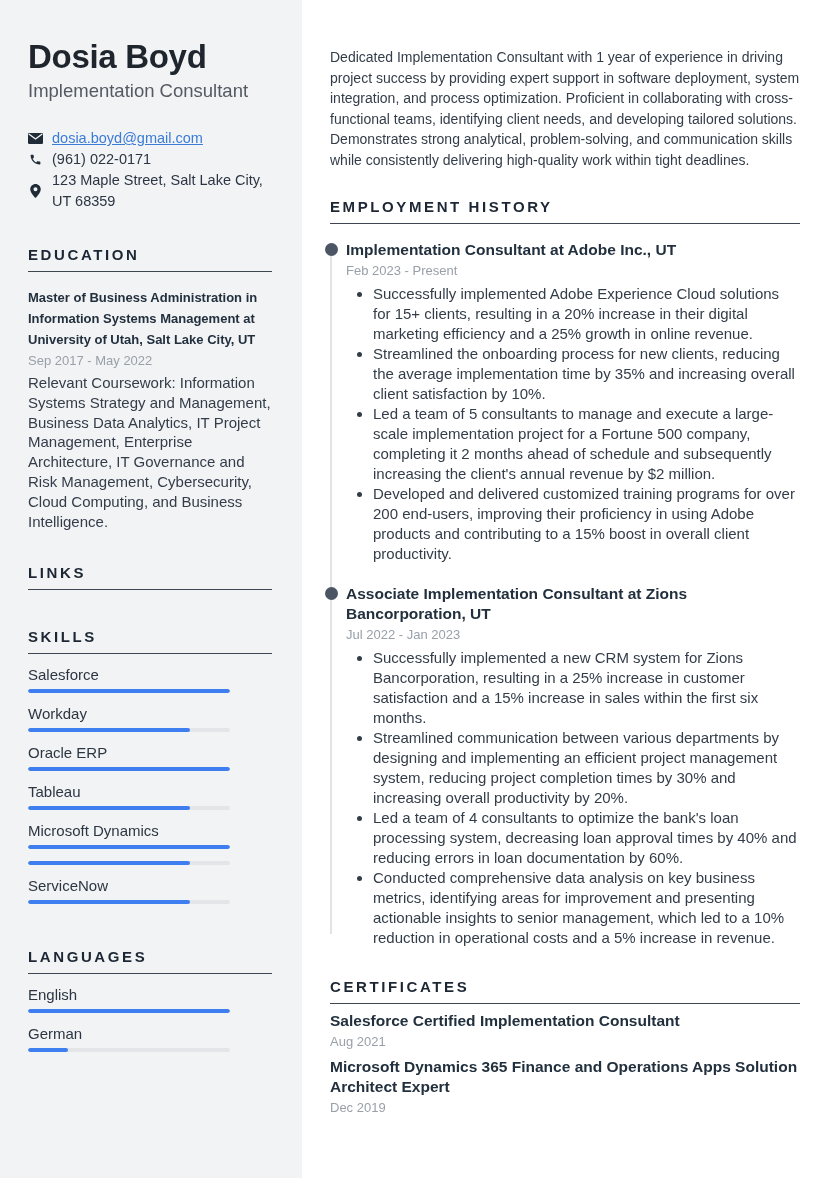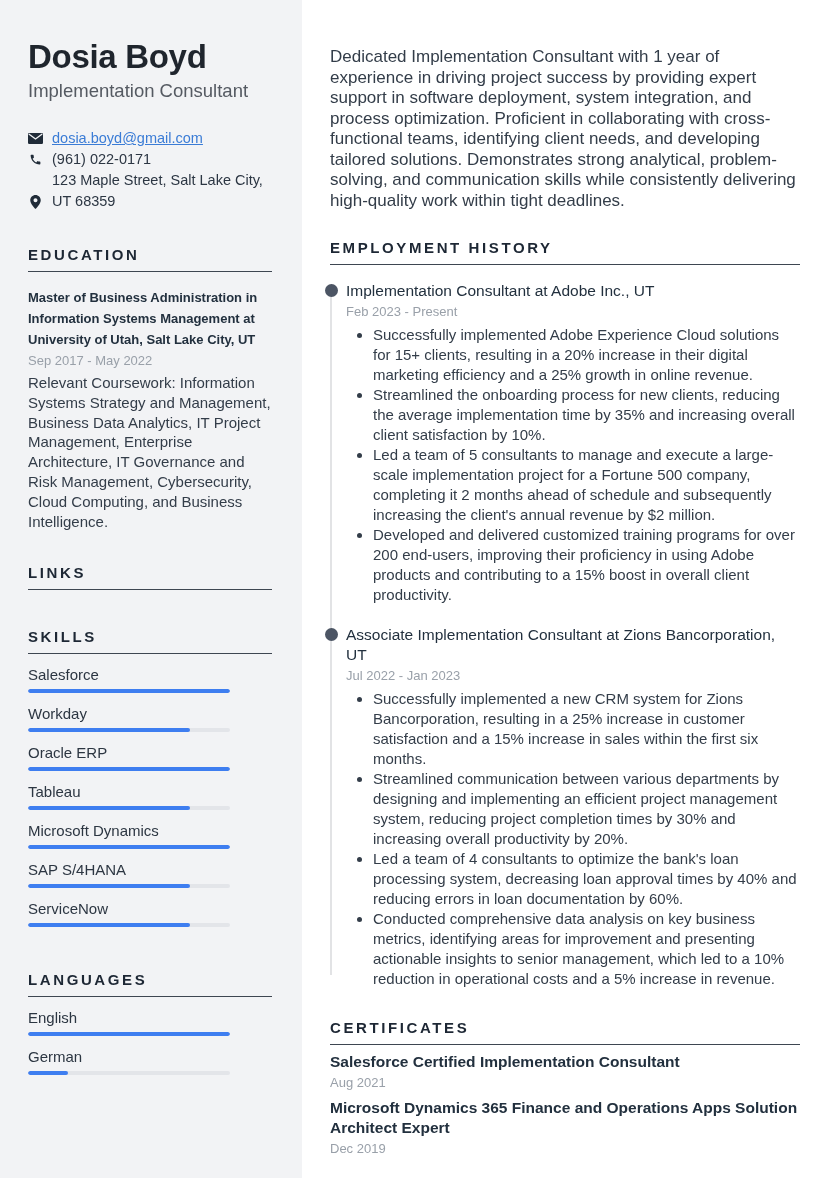--- a/index.html
+++ b/index.html
@@ -19,21 +19,21 @@
   }
   .name {
     font-size:33px; font-weight:700; color:#1f252d;
     line-height:1.15; letter-spacing:-0.3px;
   }
   .job-title {
     font-size:18.5px; color:#555a62; line-height:1.25; margin-top:3px;
   }
   .contact { margin-top:26px; }
   .contact-row {
-    display:flex; align-items:flex-end;
+    display:flex; align-items:center;
     font-size:14.5px; line-height:21px; color:#2c3643;
   }
   .contact-row .cicon { width:15px; min-width:15px; height:21px; margin-right:9px;
     display:flex; align-items:center; justify-content:center; }
   .cicon svg { display:block; }
   a.blue-link { color:#3b7cd6; text-decoration:underline; }
 
   .sec { }
   .sec-h {
     font-size:15px; font-weight:700; color:#1d2734;
@@ -63,35 +63,35 @@
   .bar-fill { height:100%; background:#3e7ef0; border-radius:2px; }
 
   .lang-sec { margin-top:44px; }
 
   
   .main {
     flex:1;
     background:#ffffff;
     padding:34px 33px 0 28px;
   }
-  .profile-text { margin-top:13px; font-size:17px; line-height:20.5px; color:#333d49; }
+  .profile-text { margin-top:13px; font-size:14px; line-height:20.5px; color:#333d49; }
 
   .emp-sec { margin-top:28px; }
   .timeline { position:relative; margin-top:16px; padding-left:16px; }
   .timeline::before {
     content:""; position:absolute; left:0; top:4px; bottom:14px;
     width:2px; background:#e2e3e5;
   }
   .job { position:relative; }
   .job + .job { margin-top:20px; }
   .job::before {
     content:""; position:absolute; left:-21.5px; top:3px;
     width:13px; height:13px; border-radius:50%; background:#4c5564;
   }
-  .job-h { font-size:15.5px; font-weight:400; color:#22303e; line-height:20px; }
+  .job-h { font-size:15.5px; font-weight:700; color:#22303e; line-height:20px; }
   .job-date { font-size:13px; color:#99a0a9; line-height:16px; margin:3px 0 5px; }
   .job ul { margin:0 0 10px 0; padding-left:27px; list-style:disc outside; }
   .job li { font-size:15px; line-height:20px; color:#333d49; }
   .job li::marker { color:#333d49; }
 
   .cert-sec { margin-top:30px; }
   .cert-item { margin-top:7px; }
   .cert-title { font-size:15.5px; font-weight:700; color:#22303e; line-height:20px; }
 </style>
 </head>
@@ -167,21 +167,20 @@
           <div class="bar-fill" style="width: 80%;"></div>
         </div>
     </div>
     <div class="skill-item">
       <div class="skill-name">Microsoft Dynamics</div>
       <div class="bar-track">
           <div class="bar-fill" style="width: 100%;"></div>
         </div>
     </div>
     <div class="skill-item">
-      <div class="skill-name">SAP S/4HANA</div>
       <div class="bar-track">
           <div class="bar-fill" style="width: 80%;"></div>
         </div>
     </div>
     <div class="skill-item">
       <div class="skill-name">ServiceNow</div>
       <div class="bar-track">
           <div class="bar-fill" style="width: 80%;"></div>
         </div>
     </div>

